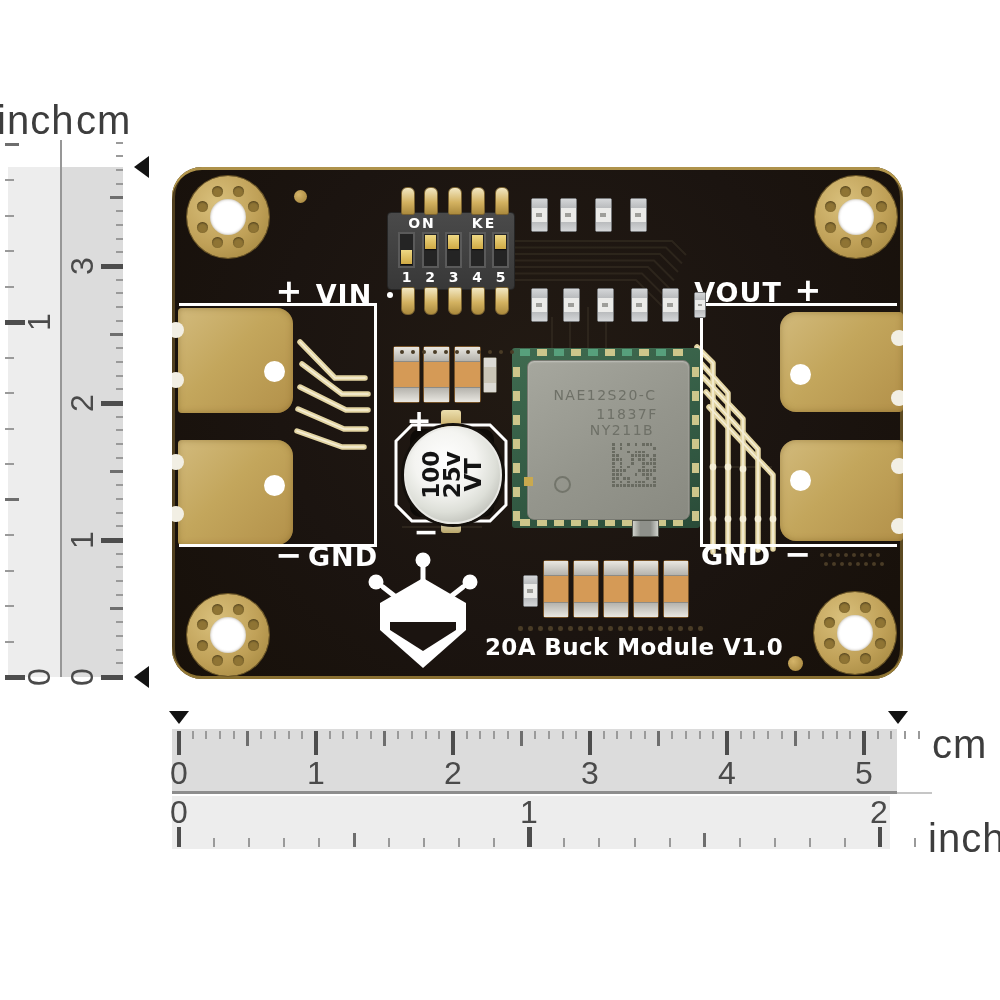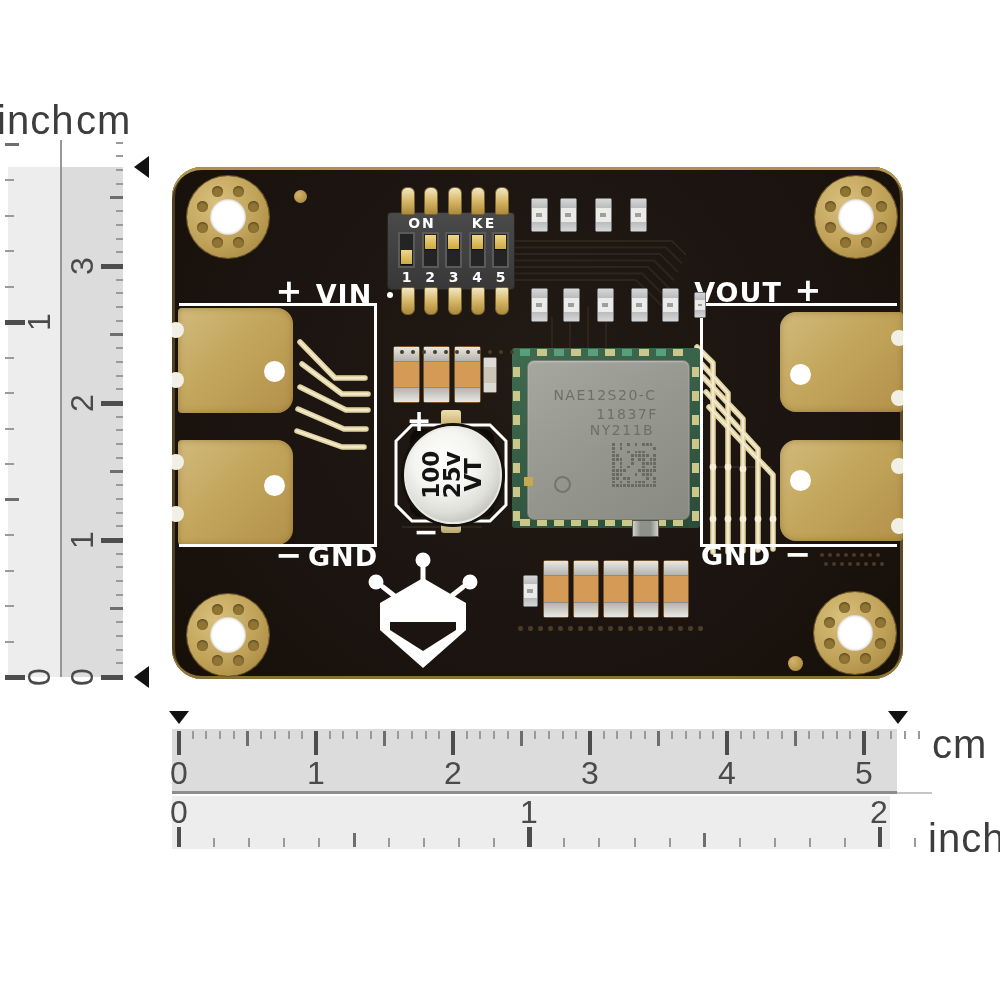--- a/index.html
+++ b/index.html
@@ -508,20 +508,21 @@
         <line x1="23" y1="37" x2="41" y2="51"></line>
         <line x1="103" y1="37" x2="85" y2="51"></line>
       </g>
       <circle cx="63" cy="10" r="7.5" fill="#ffffff"></circle>
       <circle cx="16" cy="32" r="7.5" fill="#ffffff"></circle>
       <circle cx="110" cy="32" r="7.5" fill="#ffffff"></circle>
       <path d="M63,28 L106,53 V80 L63,118 L20,80 V53 Z" fill="#ffffff"></path>
       <path d="M30,72 H96 V80 L63,101 L30,80 Z" fill="#1b1410"></path>
     </svg>
 
+    <div class="sk" style="left:462px;top:480px;font-size:23px;letter-spacing:.4px">20A Buck Module V1.0</div>
   </div>
 
   <div class="abs" style="left:172px;top:729px;width:725px;height:62px;background:#dcdcdc;border-bottom:3px solid #8d8d8d"></div>
   <div class="abs" style="left:897px;top:792px;width:35px;height:2px;background:#c6c6c6"></div>
   <div class="abs" style="left:172px;top:796px;width:718px;height:53px;background:#ededed"></div>
   <div class="tri" style="left:169px;top:711px;border-left:10px solid transparent;border-right:10px solid transparent;border-top:13px solid #121212"></div>
   <div class="tri" style="left:888px;top:711px;border-left:10px solid transparent;border-right:10px solid transparent;border-top:13px solid #121212"></div>
   <div class="unit" style="left:932px;top:722px">cm</div>
   <div class="unit" style="left:928px;top:816px">inch</div>
 

